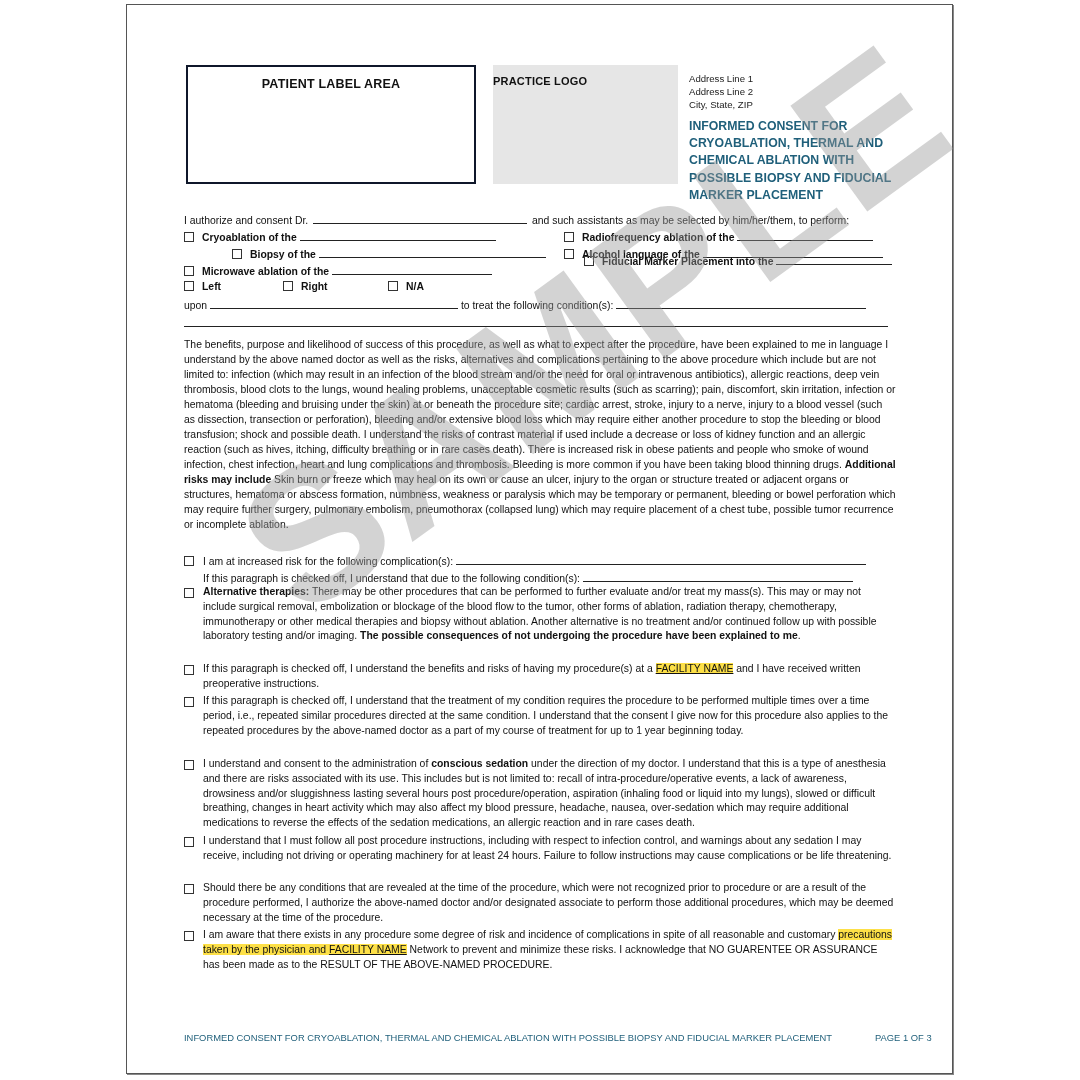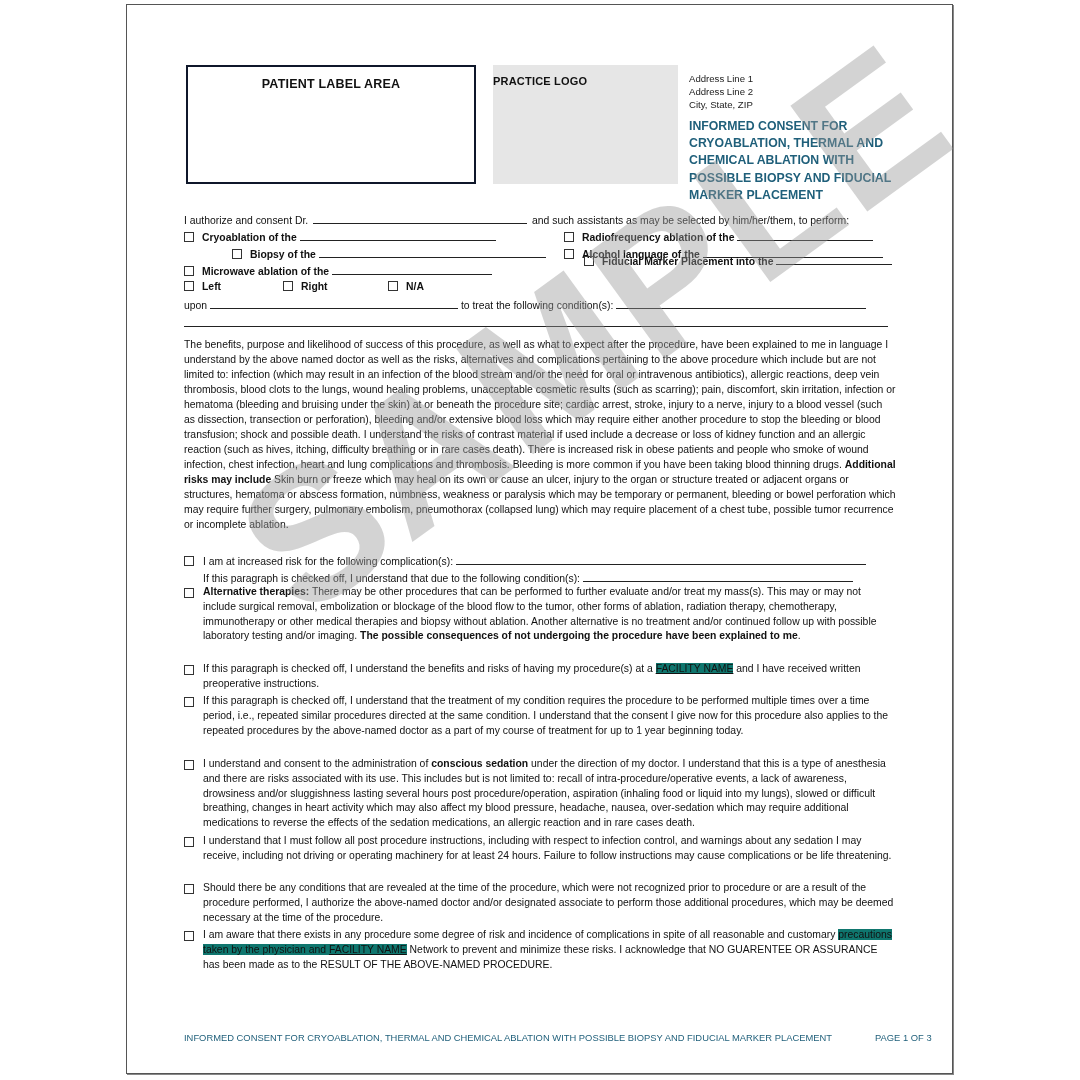--- a/index.html
+++ b/index.html
@@ -12,21 +12,21 @@
   .label-box .t { position:absolute; top:10px; left:0; right:0; text-align:center; font-weight:bold; font-size:12.5px; letter-spacing:0.2px; }
   .logo-box { left:493px; top:65px; width:185px; height:119px; background:#e6e6e6; }
   .logo-box .t { position:absolute; top:10px; left:0; right:0; text-align:left; font-weight:bold; font-size:11px; letter-spacing:0.2px; }
   .addr { left:689px; top:72px; font-size:9.6px; line-height:13px; color:#222; }
   .title { left:689px; top:118px; width:210px; font-size:12.3px; line-height:17.2px; font-weight:bold; color:#1f5f7a; }
   .txt { font-size:10.4px; line-height:14.8px; color:#111; }
   .line-fill { display:inline-block; border-bottom:1px solid #222; height:11px; vertical-align:baseline; }
   .cb { display:inline-block; width:8px; height:8px; border:1px solid #333; margin-right:8px; vertical-align:-0.5px; }
   .row { position:absolute; white-space:nowrap; }
   b { font-weight:bold; }
-  .hl { background:#0f766e; }
+  .hl { background:#fde047; }
   .ul { text-decoration:underline; }
   .para { position:absolute; left:184px; width:712px; font-size:10.4px; line-height:15px; text-align:left; }
   .item { position:absolute; left:184px; width:712px; font-size:10.4px; line-height:14.8px; }
   .item .cb { position:absolute; left:0; top:3px; }
   .item .body { margin-left:19px; }
   .sep { left:184px; top:326px; width:704px; border-bottom:1px solid #222; }
   .footer { left:184px; top:1032px; font-size:9.4px; color:#1f5f7a; }
   .pagenum { left:851px; top:1032px; font-size:9.4px; color:#1f5f7a;margin-left:24px; }
   .watermark { left:200px; top:480px; font-size:190px; font-weight:bold; color:rgba(150,150,150,0.42);
                transform: rotate(-36deg); transform-origin:left top; letter-spacing:4px; pointer-events:none;

